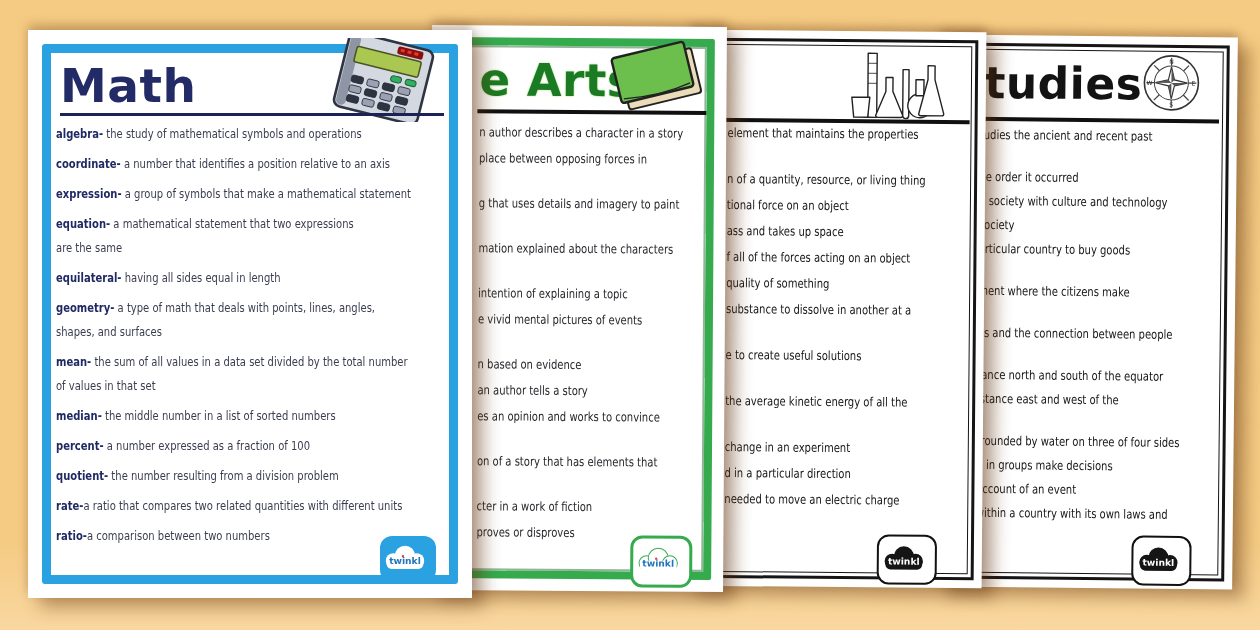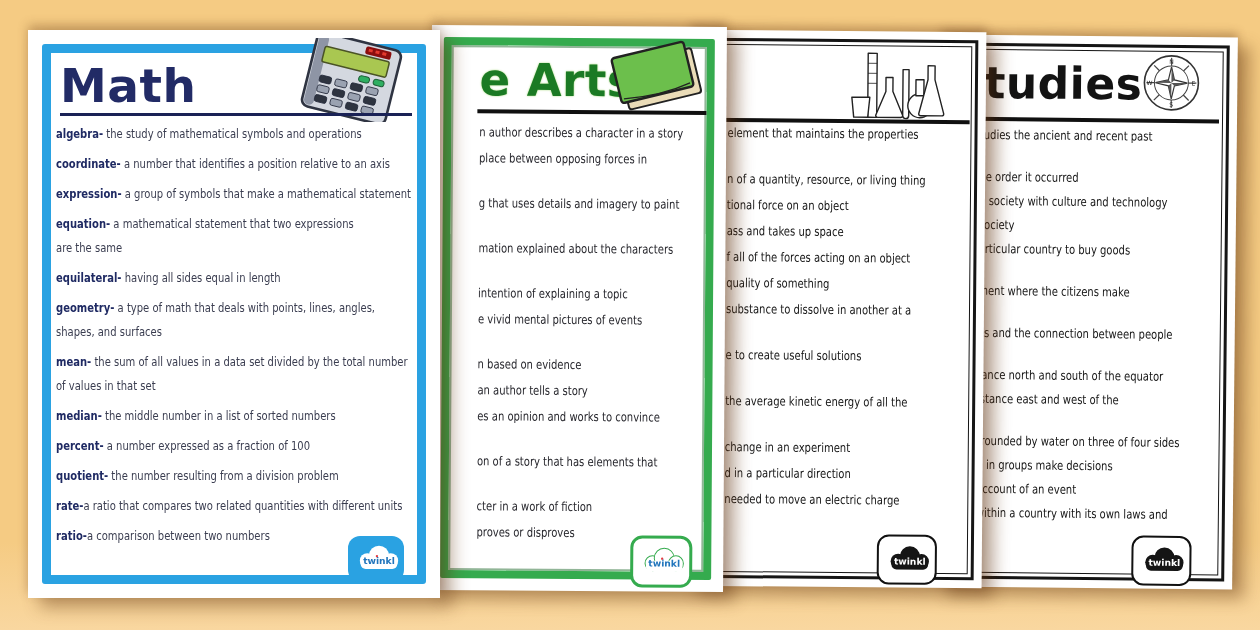--- a/index.html
+++ b/index.html
@@ -3,21 +3,21 @@
 <meta charset="utf-8">
 <style>
   html,body{margin:0;padding:0;}
   body{
     width:1260px;height:630px;overflow:hidden;position:relative;
     background:linear-gradient(180deg,#F5CB83 0%,#F5CB83 86%,#F9D7A0 100%);
     font-family:"DejaVu Sans","Liberation Sans",sans-serif;
   }
   .card{position:absolute;background:#ffffff;
     box-shadow:0 -5px 10px rgba(95,50,15,.30), 12px 9px 16px rgba(95,50,15,.42);}
-  #card-math{left:28px;top:30px;width:412px;height:568px;z-index:4;}
+  #card-math{left:28px;top:30px;width:444px;height:568px;z-index:4;}
   #card-lang{left:430px;top:26px;width:295px;height:565px;z-index:3;transform:rotate(.4deg);}
   #card-sci{left:688px;top:31px;width:296px;height:556px;z-index:2;transform:rotate(.5deg);}
   #card-ss{left:938px;top:36px;width:297px;height:552px;z-index:1;transform:rotate(.6deg);}
 
   .blue-frame{position:absolute;inset:14px;border:9px solid #2AA2E2;border-radius:3px;}
   .green-frame{position:absolute;inset:12px;border:8px solid #35AB4E;border-radius:2px;
     box-shadow:inset 0 0 0 2px rgba(10,90,25,.45);}
   .bw-frame-outer{position:absolute;inset:8px;border:3px solid #151515;}
   .bw-frame-inner{position:absolute;inset:14px;border:1.5px solid #151515;}
 
@@ -51,21 +51,21 @@
   #card-ss  .frags{left:40px;top:88px;}
   .frag{white-space:nowrap;font-size:12.5px;transform:scaleX(.8);transform-origin:0 50%;}
   #card-lang .frag{line-height:26px;color:#26262c;}
   #card-sci .frag{line-height:26px;color:#141414;}
   #card-ss  .frag{line-height:24px;color:#141414;}
   #card-lang .frag.gap{margin-top:19px;}
   #card-sci .frag.gap{margin-top:20px;}
   #card-ss  .frag.gap{margin-top:18px;}
 
   .logo-tab{position:absolute;width:56px;height:46px;border-radius:12px;
-    display:flex;align-items:center;justify-content:flex-end;}
+    display:flex;align-items:center;justify-content:flex-start;}
   #card-math .logo-tab{background:#2AA2E2;right:36px;bottom:16px;}
   #card-lang .logo-tab{background:#fff;border:3px solid #35AB4E;right:31px;bottom:4px;}
   #card-sci  .logo-tab{background:#fff;border:2.5px solid #111;right:45px;bottom:3px;}
   #card-ss   .logo-tab{background:#fff;border:2.5px solid #111;right:41px;bottom:3px;}
   .logo-tab svg{width:50px;height:32px;display:block;}
   .cloud-white{fill:#ffffff;}
   .cloud-black{fill:#151515;}
   .logo-word{font-family:"DejaVu Sans","Liberation Sans",sans-serif;font-weight:bold;font-size:11px;}
   .logo-word.blue{fill:#2175BC;}
   .logo-word.white{fill:#ffffff;}

